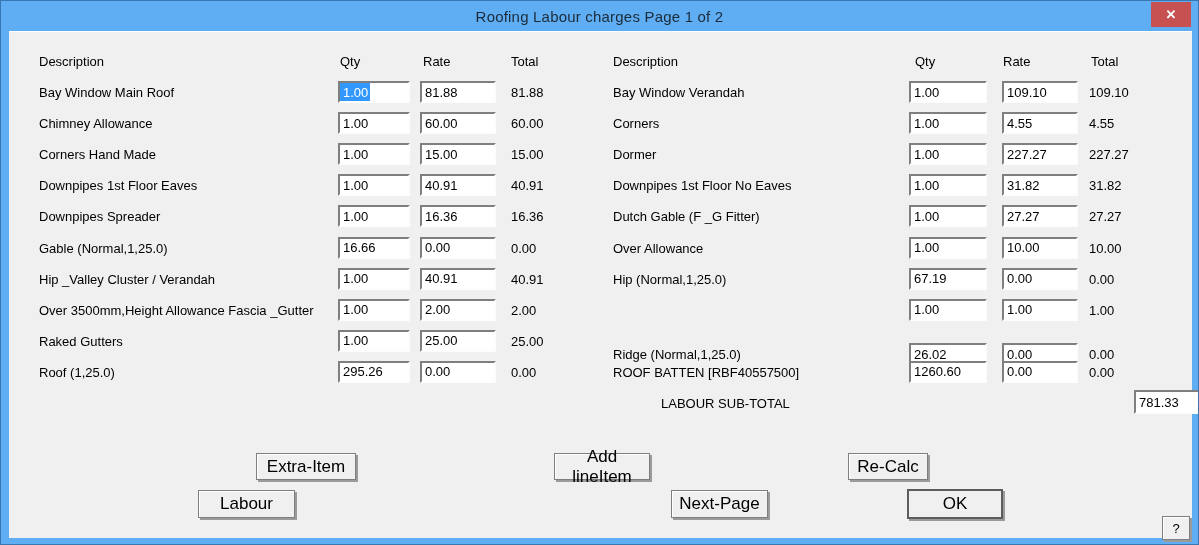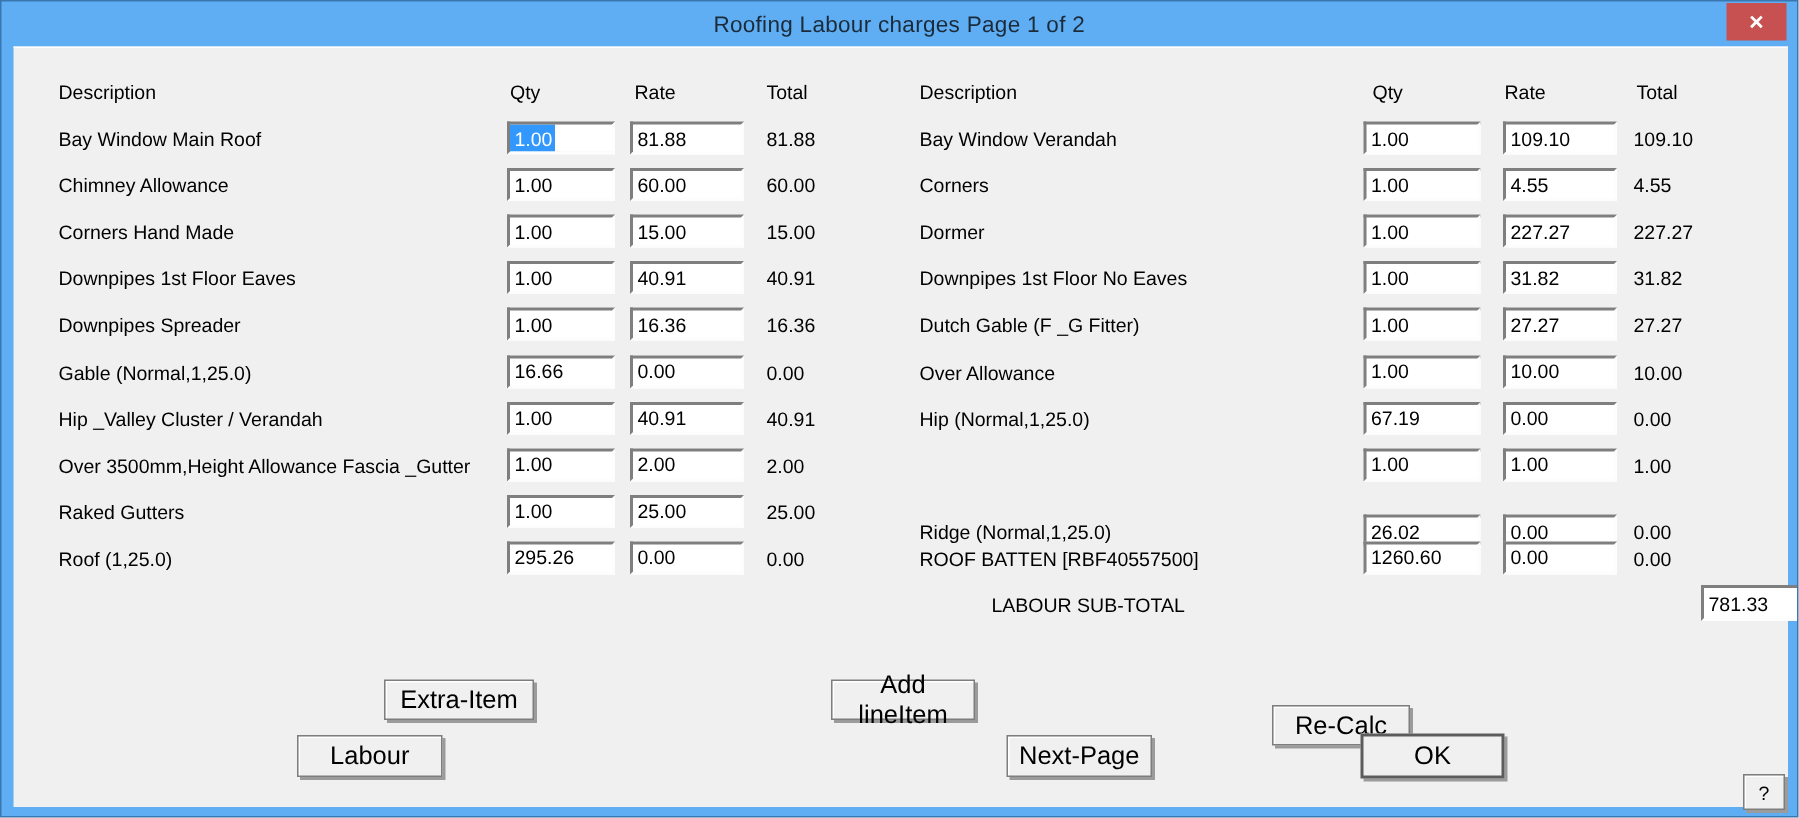--- a/index.html
+++ b/index.html
@@ -70,21 +70,21 @@
     box-shadow:2px 2px 0 #9b9b9b, inset 1px 1px 0 #ffffff;
     font-family:"Liberation Sans", sans-serif;
     font-size:17px;color:#000;
     display:flex;align-items:center;justify-content:center;
     cursor:default;padding:0;
   }
   .btn-extra{left:247px;top:421px;width:100px;height:27px;}
   .btn-cancel{left:189px;top:458px;width:97px;height:28px;}
   .btn-addline{left:545px;top:421px;width:96px;height:27px;}
   .btn-nextpage{left:662px;top:458px;width:97px;height:28px;}
-  .btn-recalc{left:839px;top:438px;width:92px;height:27px;}
+  .btn-recalc{left:839px;top:421px;width:80px;height:27px;}
   .btn-ok{left:898px;top:457px;width:96px;height:30px;border:2px solid #5c5c5c;box-shadow:2px 2px 0 #9b9b9b;}
   .btn-help{left:1153px;top:484px;width:28px;height:24px;font-size:13px;}
 </style>
 </head>
 <body>
 
 <div class="window">
 
   <div class="titlebar">
     <span class="title-text">Roofing Labour charges Page 1 of 2</span>

